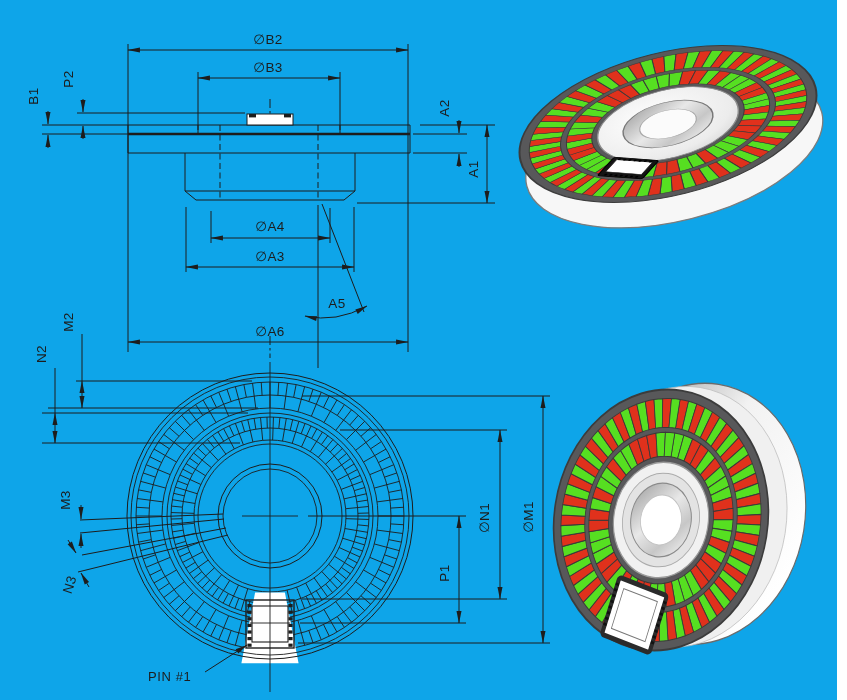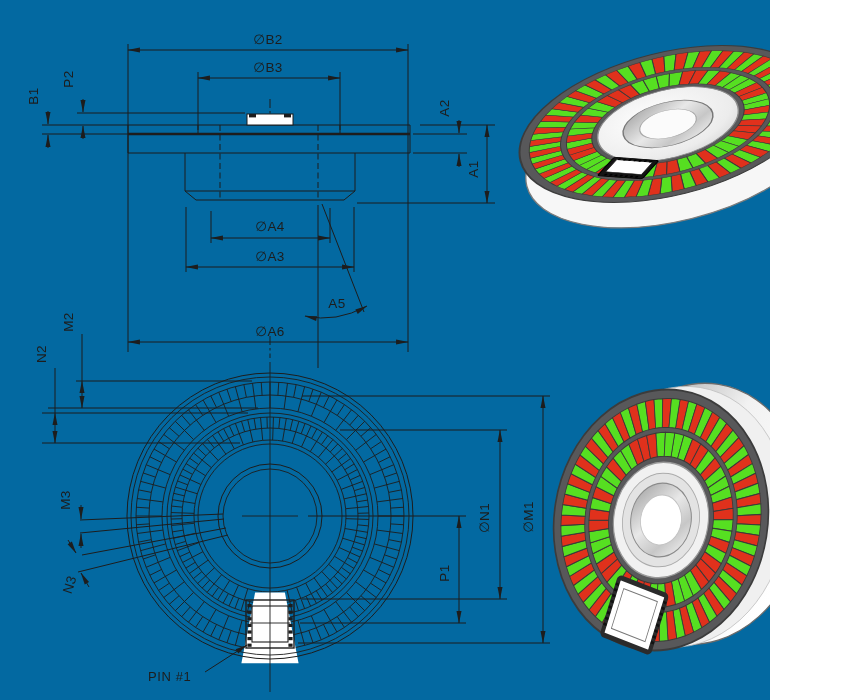--- a/index.html
+++ b/index.html
@@ -1,16 +1,16 @@
 <!DOCTYPE html>
 <html><head>
 <meta charset="utf-8">
 <style>
   html,body{margin:0;padding:0;background:#ffffff;}
-  .canvas{position:relative;width:770px;height:700px;background:#0369a1;overflow:hidden;
+  .canvas{position:relative;width:837px;height:700px;background:#0ea5e9;overflow:hidden;
           font-family:"Liberation Sans", sans-serif;}
   svg text{font-family:"Liberation Sans", sans-serif;fill:#1d1d1d;}
   .dimlbl{font-size:13.5px;letter-spacing:.4px;}
   .pinlbl{font-size:13px;letter-spacing:.6px;}
 </style>
 </head>
 <body>
 
 <div class="canvas">
 <svg width="847" height="700" viewBox="0 0 847 700">

